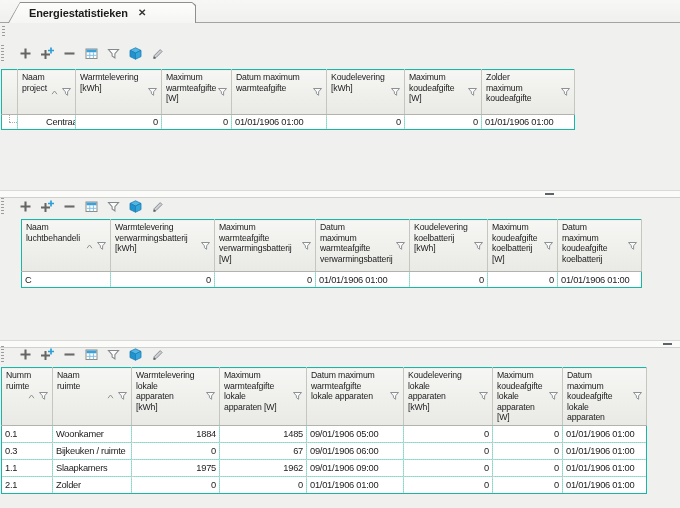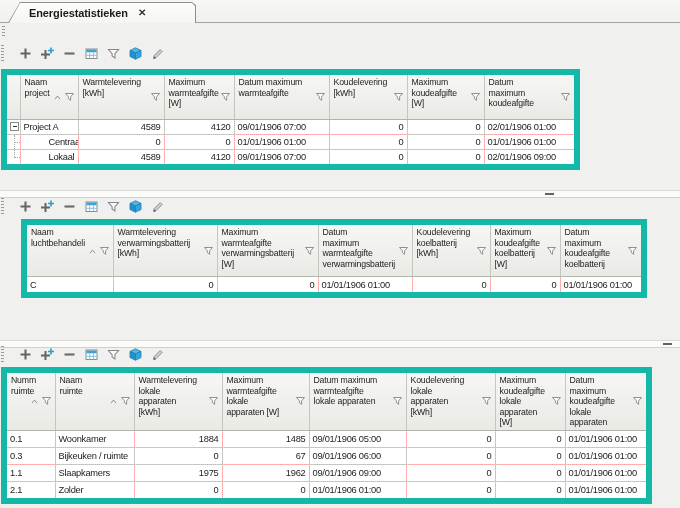--- a/index.html
+++ b/index.html
@@ -26,21 +26,21 @@
         background:repeating-linear-gradient(to bottom,#9c9c98 0 1px,rgba(0,0,0,0) 1px 3px);}
   .tbtn{border:none;background:transparent;padding:0;margin:0;width:16px;height:16px;cursor:pointer;display:flex;align-items:center;justify-content:center;}
 
   
   .splitter{position:absolute;left:0;width:680px;height:6px;background:#fbfbfa;
             border-top:1px solid #dadad6;border-bottom:1px solid #d0d0cc;box-sizing:content-box;}
   .splitter .dash{position:absolute;top:2px;width:9px;height:2px;background:#5f6367;}
 
   
   .table-host{position:absolute;}
-  table.grid{border-collapse:collapse;table-layout:fixed;background:#fca5a5;border:6px solid #14b8a6;
+  table.grid{border-collapse:collapse;table-layout:fixed;background:#5eead4;border:1px solid #14b8a6;
              font-family:"Liberation Sans",sans-serif;color:#1c1c1c;}
   table.grid thead th{background:linear-gradient(#f6f6f4,#e9e9e5);
              border-right:1px solid #c6c6c1;border-bottom:1px solid #b3b3ae;
              vertical-align:top;text-align:left;position:relative;
              padding:2px 26px 2px 4px;font-weight:normal;font-size:8.7px;line-height:10.5px;
              letter-spacing:-0.15px;color:#222;overflow:visible;}
   table.grid .hlabel{display:block;overflow:visible;white-space:normal;}
   .sort-icon{position:absolute;right:17px;top:50%;margin-top:-2px;line-height:0;}
   .filter-btn{position:absolute;right:3px;top:50%;margin-top:-5px;line-height:0;cursor:pointer;}
   table.grid tbody td{border-right:1px dotted #cfcfca;border-bottom:1px dotted #cfcfca;
@@ -175,59 +175,37 @@
                   <path d="M1.5 1.5h8L6.6 4.8v3.5L4.4 6.6V4.8z" fill="#fbfbfa" stroke="#8d9196" stroke-width="1"></path>
                 </svg></span>
             </th>
             <th>
               <span class="hlabel">Maximum koudeafgifte [W]</span>
               <span class="filter-btn"><svg width="11" height="10" viewBox="0 0 11 10">
                   <path d="M1.5 1.5h8L6.6 4.8v3.5L4.4 6.6V4.8z" fill="#fbfbfa" stroke="#8d9196" stroke-width="1"></path>
                 </svg></span>
             </th>
             <th>
-              <span class="hlabel">Datum maximum koudeafgifte</span>
+              <span class="hlabel">Zolder maximum koudeafgifte</span>
               <span class="filter-btn"><svg width="11" height="10" viewBox="0 0 11 10">
                   <path d="M1.5 1.5h8L6.6 4.8v3.5L4.4 6.6V4.8z" fill="#fbfbfa" stroke="#8d9196" stroke-width="1"></path>
                 </svg></span>
             </th>
           </tr>
         </thead>
         <tbody>
-          <tr>
-            <td class="a-c c0">
-              <span class="expander"></span>
-            </td>
-            <td class="a-l c1">Project A</td>
-            <td class="a-r c2">4589</td>
-            <td class="a-r c3">4120</td>
-            <td class="a-l c4">09/01/1906 07:00</td>
-            <td class="a-r c5">0</td>
-            <td class="a-r c6">0</td>
-            <td class="a-l c7">02/01/1906 01:00</td>
-          </tr>
           <tr class="lvl1">
             <td class="a-c c0"></td>
             <td class="a-l c1">Centraal</td>
             <td class="a-r c2">0</td>
             <td class="a-r c3">0</td>
             <td class="a-l c4">01/01/1906 01:00</td>
             <td class="a-r c5">0</td>
             <td class="a-r c6">0</td>
             <td class="a-l c7">01/01/1906 01:00</td>
-          </tr>
-          <tr class="lvl1">
-            <td class="a-c c0"></td>
-            <td class="a-l c1">Lokaal</td>
-            <td class="a-r c2">4589</td>
-            <td class="a-r c3">4120</td>
-            <td class="a-l c4">09/01/1906 07:00</td>
-            <td class="a-r c5">0</td>
-            <td class="a-r c6">0</td>
-            <td class="a-l c7">02/01/1906 09:00</td>
           </tr>
         </tbody>
       </table>
     </div>
 
   <div class="splitter" style="top:190px;">
     <span class="dash" style="left:545px;"></span>
   </div>
 
   <div class="toolbar" style="left:1px;top:196px;">

